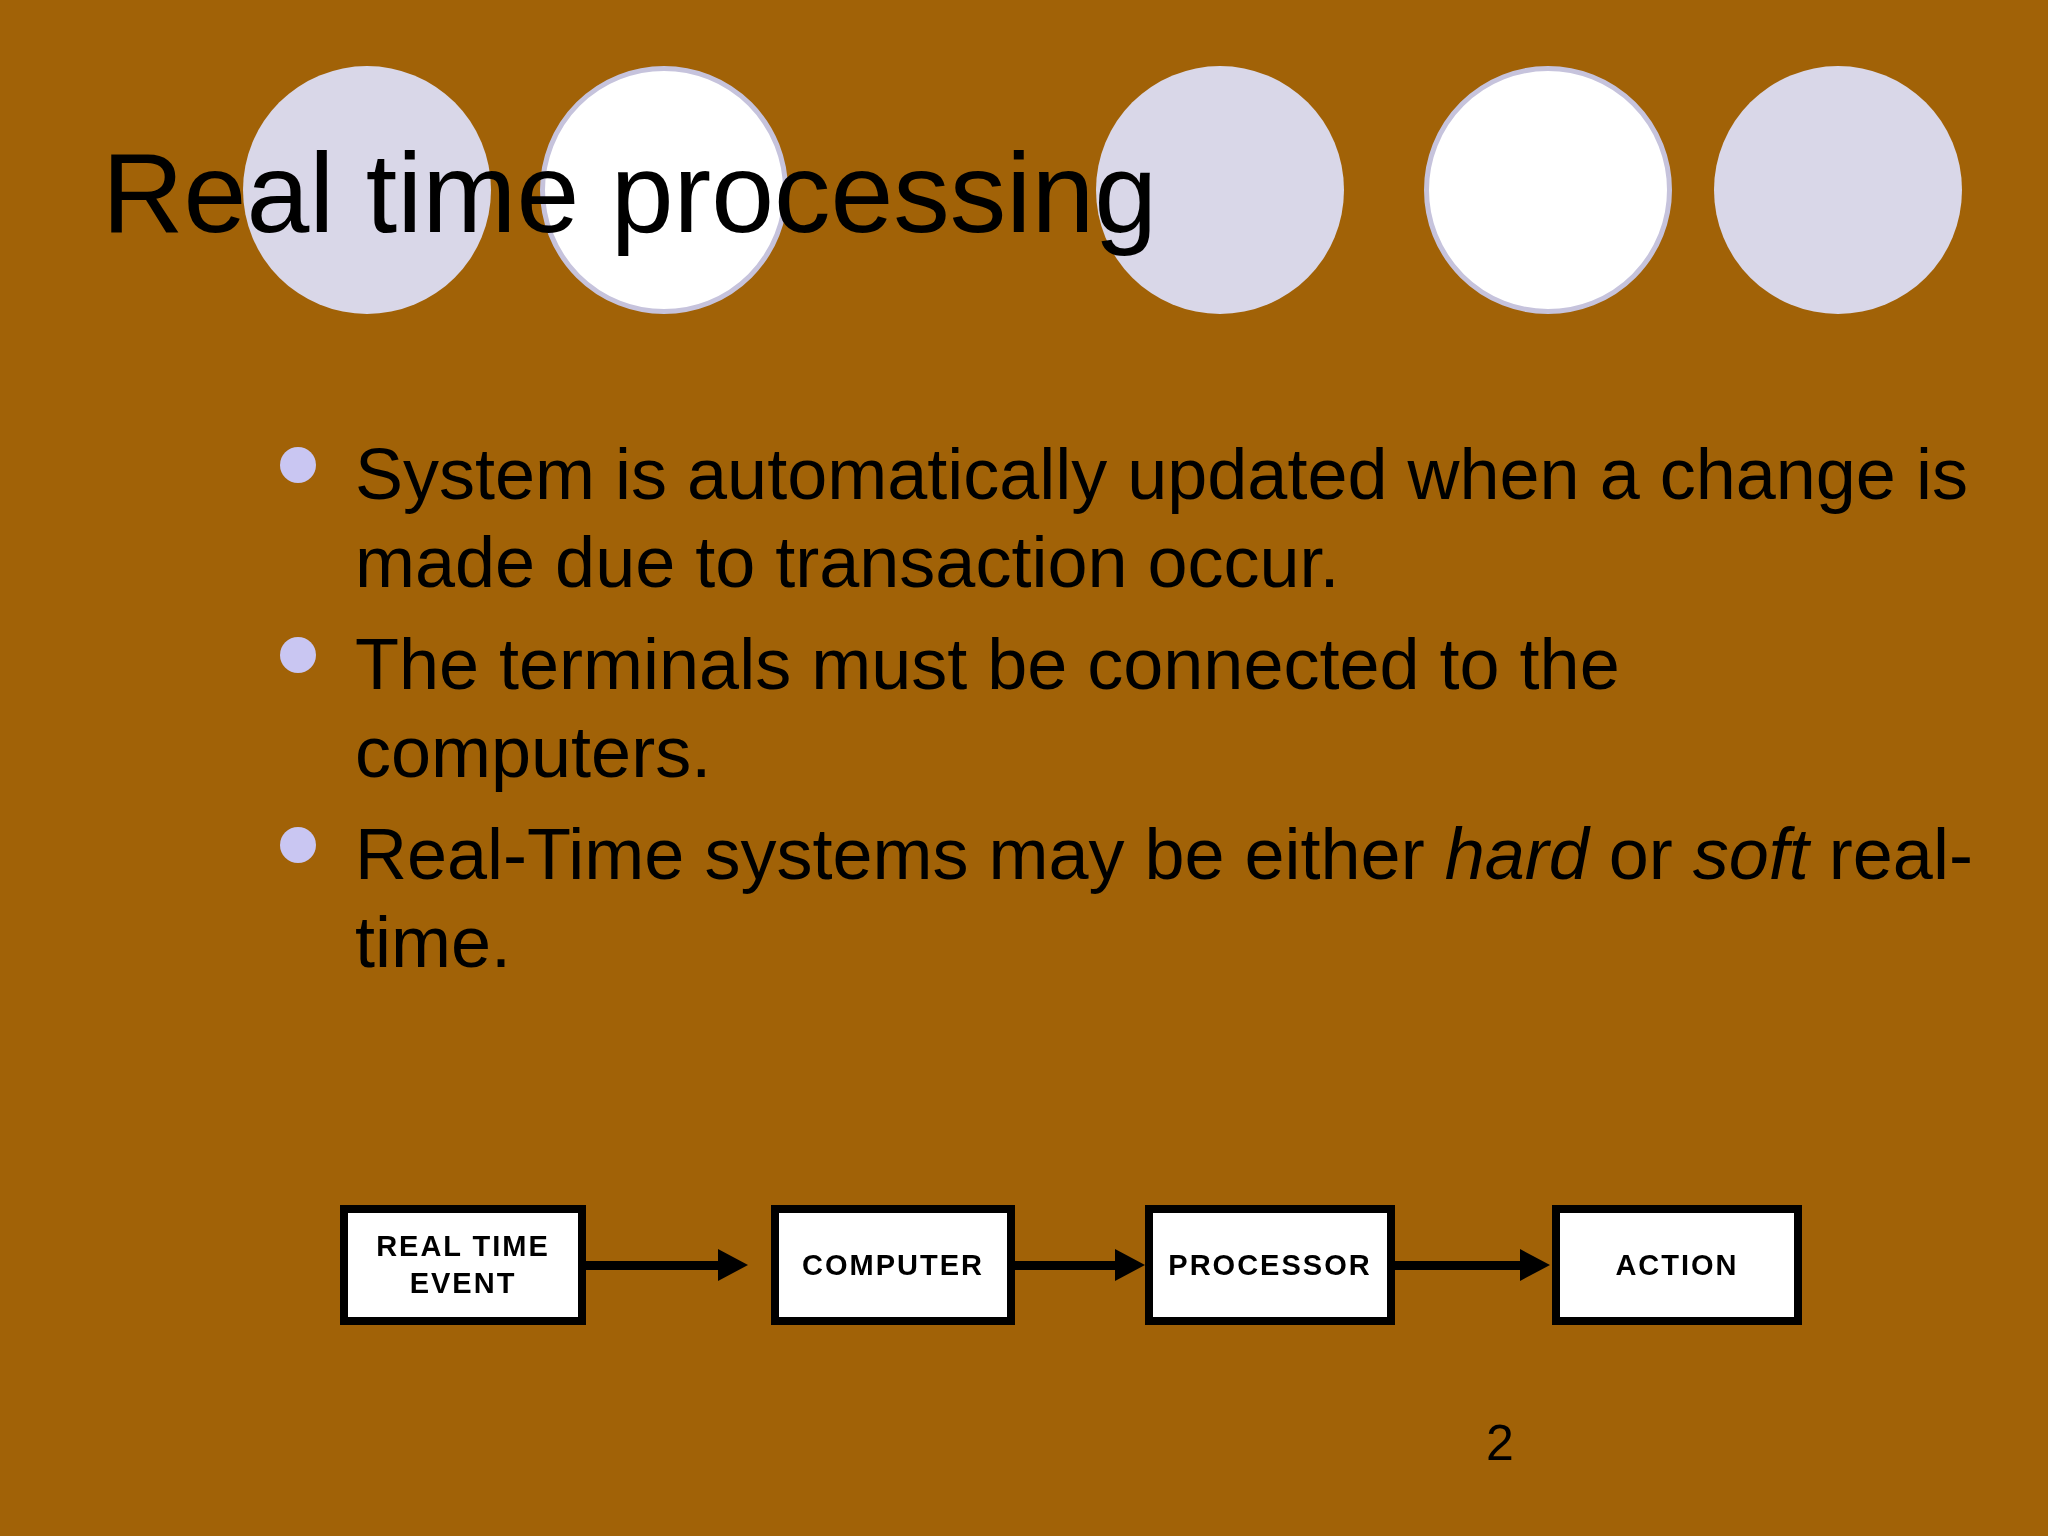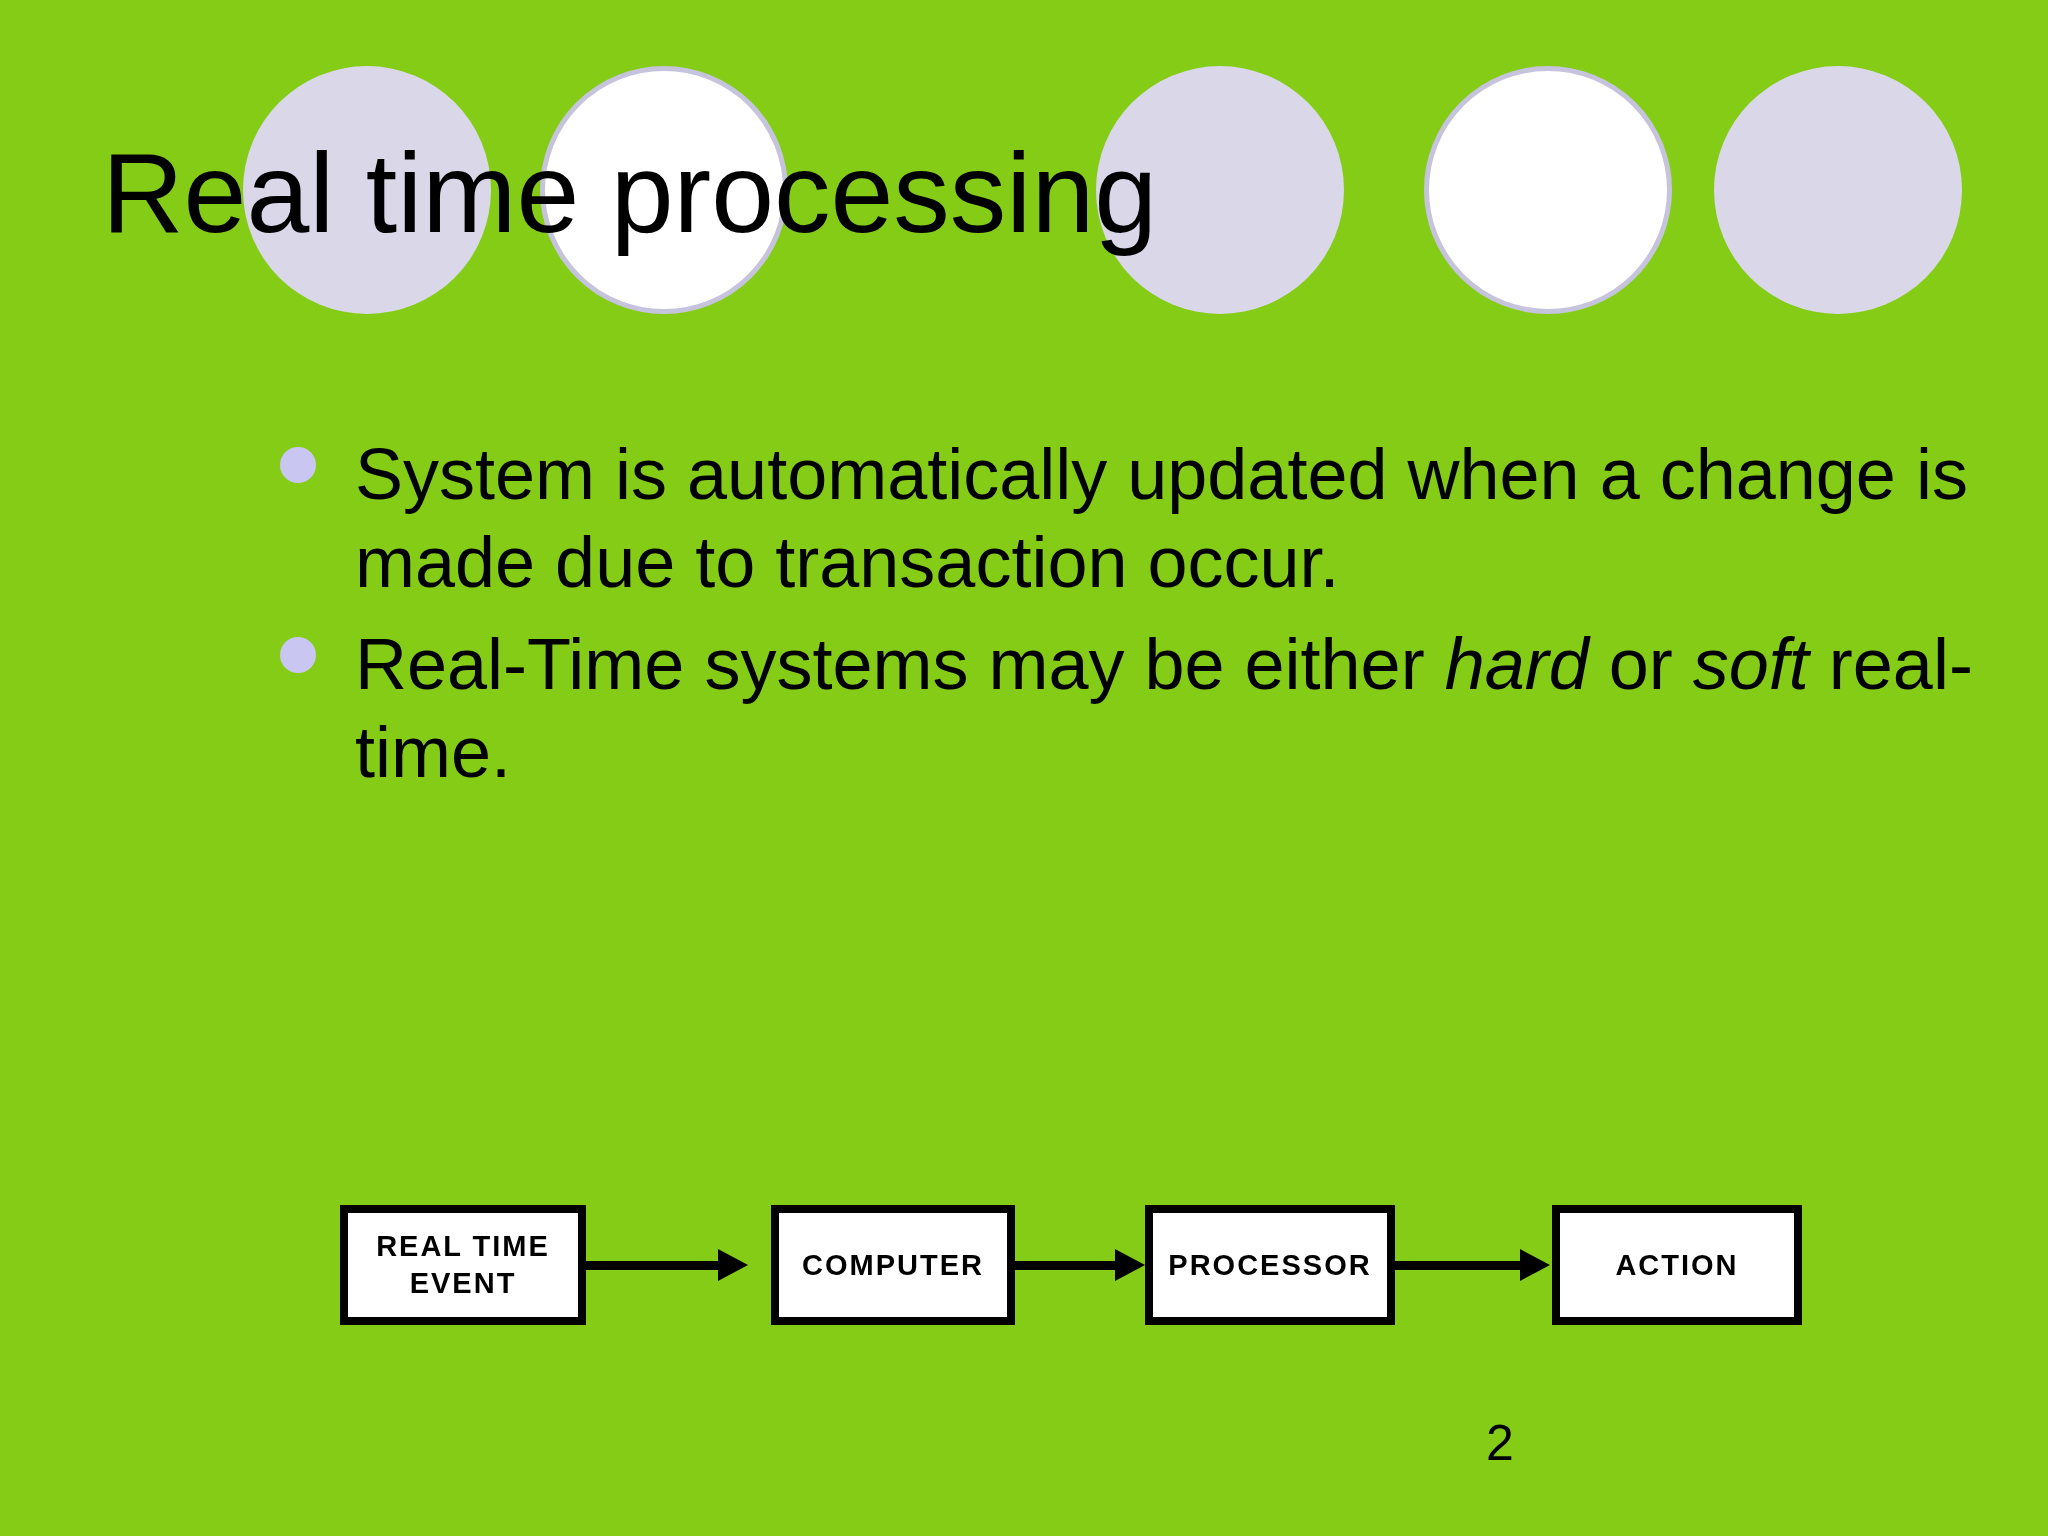--- a/index.html
+++ b/index.html
@@ -1,21 +1,21 @@
 <!DOCTYPE html>
 <html><head>
 <meta charset="utf-8">
 <style>
   * { margin: 0; padding: 0; box-sizing: border-box; }
   html, body { background: #ffffff; }
   .slide {
     position: relative;
     width: 2048px;
     height: 1536px;
-    background: #84cc16;
+    background: #a16207;
     overflow: hidden;
     font-family: "Liberation Sans", sans-serif;
     color: #000000;
   }
 
   
   .circle {
     position: absolute;
     top: 66px;
     width: 248px;
@@ -141,20 +141,24 @@
 
   <h1 class="title">Real time processing</h1>
 
   <ul class="bullets">
     <li class="bullet-item">
       <span class="bullet-dot"></span>
       <span class="bullet-text">System is automatically updated when a change is made due to transaction occur.</span>
     </li>
     <li class="bullet-item">
       <span class="bullet-dot"></span>
+      <span class="bullet-text">The terminals must be connected to the computers.</span>
+    </li>
+    <li class="bullet-item">
+      <span class="bullet-dot"></span>
       <span class="bullet-text"><span>Real-Time systems may be either </span><em>hard</em><span> or </span><em>soft</em><span> real-time.</span></span>
     </li>
   </ul>
 
   <div>
     <div class="node node1">
       <span class="node-label">REAL TIME EVENT</span>
     </div>
     <div class="arrow-line a1-line"></div>
     <div class="arrow-head a1-head"></div>

